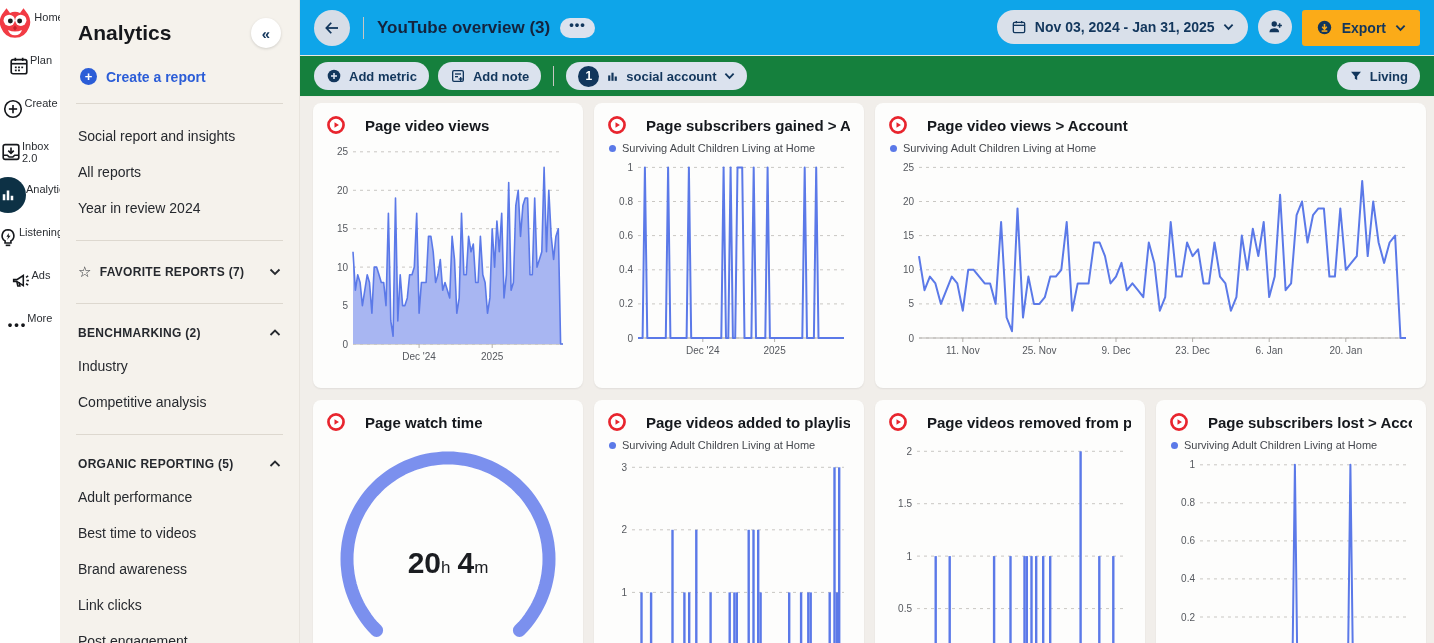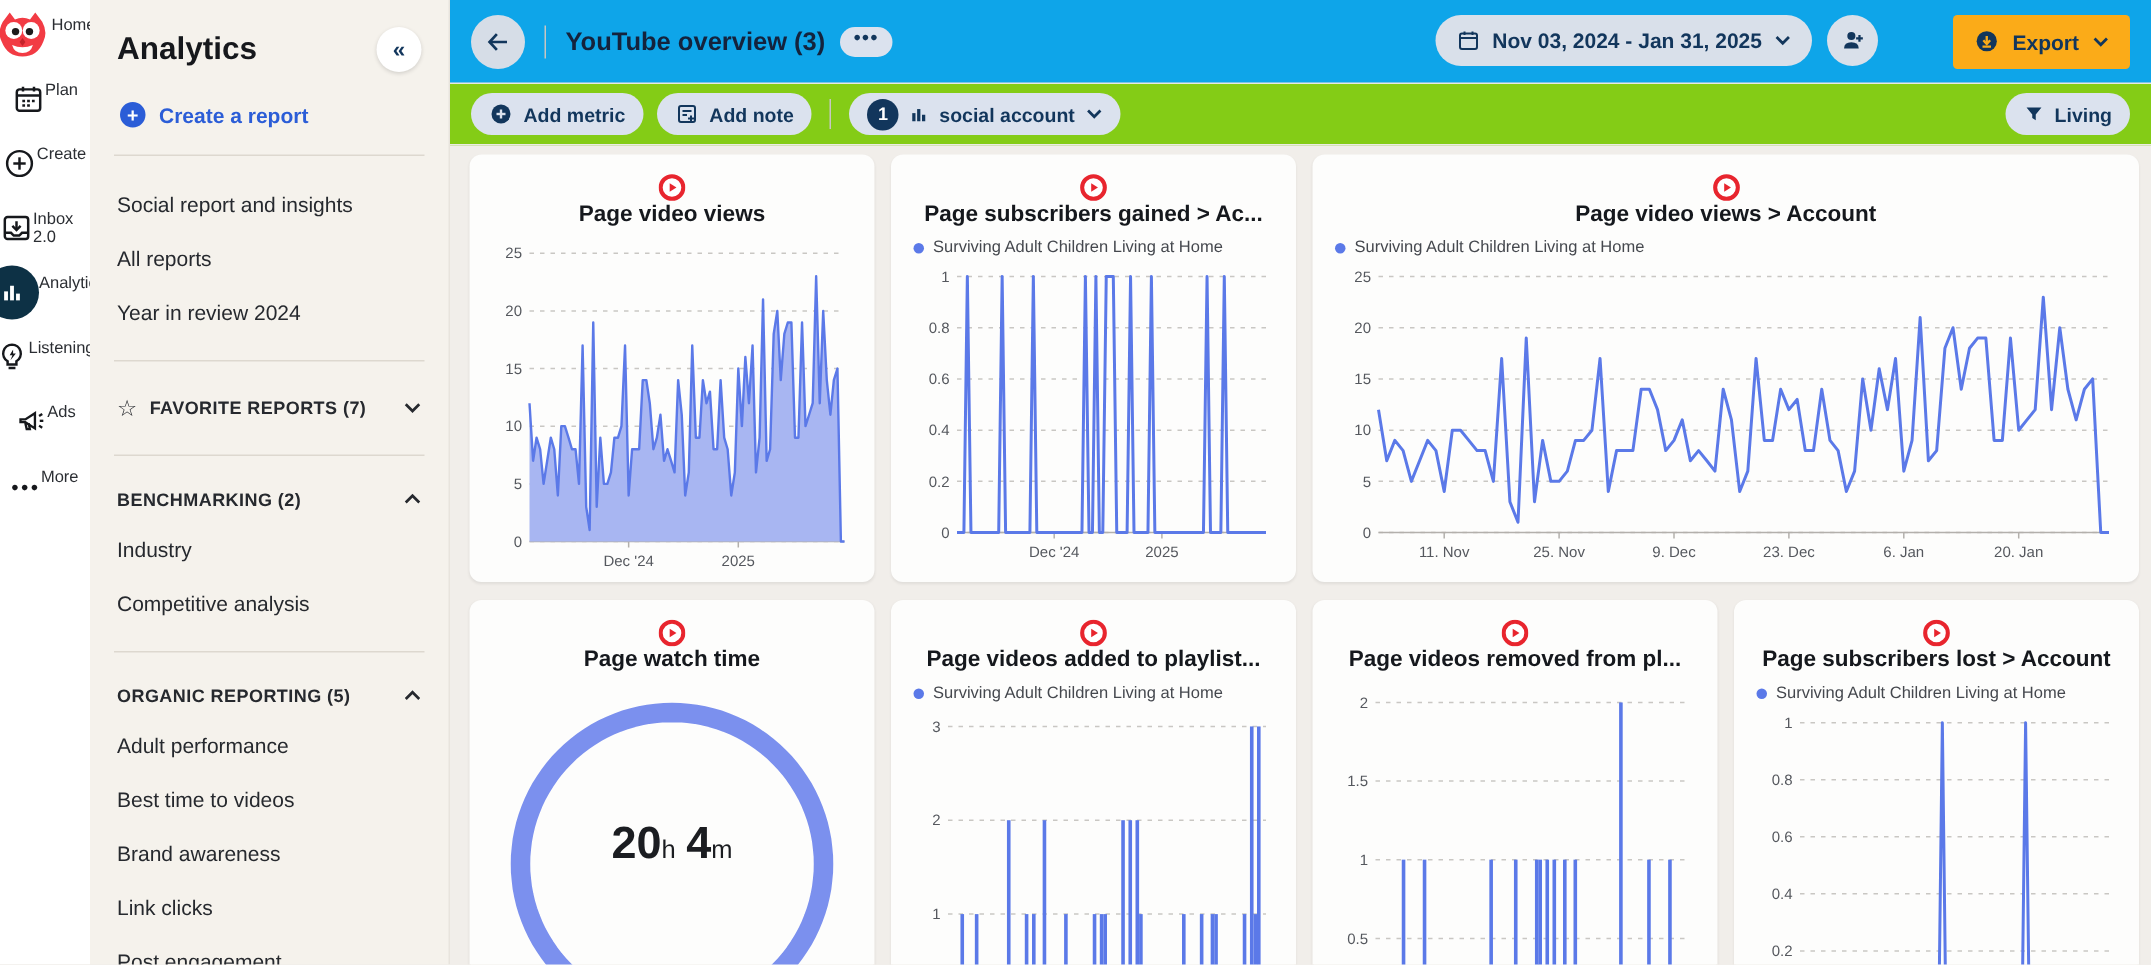--- a/index.html
+++ b/index.html
@@ -31,33 +31,33 @@
   
   .main { flex:1; display:flex; flex-direction:column; min-width:0; }
   .mheader { height:56px; background:#0ea5e9; border-bottom:1px solid #e9e7e3; display:flex; align-items:center; padding:0 14px; flex-shrink:0; }
   .back-btn { width:36px; height:36px; border-radius:50%; background:#d6dde7; display:flex; align-items:center; justify-content:center; cursor:pointer; }
   .vdiv { width:1px; height:22px; background:#c8c6c2; margin:0 13px; }
   .mtitle { font-size:17px; font-weight:bold; color:#14233d; }
   .more-pill { margin-left:10px; background:#dbe2ee; border-radius:12px; padding:2px 9px 8px 9px; font-weight:bold; color:#12365c; font-size:13px; letter-spacing:1px; cursor:pointer; line-height:10px; }
   .hright { margin-left:auto; display:flex; align-items:flex-start; gap:10px; }
   .pill { display:flex; align-items:center; gap:8px; background:#d9e0ea; border-radius:17px; height:34px; padding:0 14px; font-size:14px; font-weight:bold; color:#12365c; cursor:pointer; }
   .person-btn { width:34px; height:34px; border-radius:50%; background:#d9e0ea; display:flex; align-items:center; justify-content:center; cursor:pointer; }
-  .export-btn { display:flex; align-items:center; gap:9px; background:#fbab18; height:36px; padding:0 14px; border-radius:3px; font-size:14px; font-weight:bold; color:#12365c; cursor:pointer;margin-left:40px; }
-
-  .toolbar { height:41px; background:#84cc16; border-bottom:1px solid #eceae5; display:flex; align-items:center; padding:0 14px; gap:9px; flex-shrink:0; }
+  .export-btn { display:flex; align-items:center; gap:9px; background:#fbab18; height:36px; padding:0 14px; border-radius:3px; font-size:14px; font-weight:bold; color:#12365c; cursor:pointer; }
+
+  .toolbar { height:41px; background:#15803d; border-bottom:1px solid #eceae5; display:flex; align-items:center; padding:0 14px; gap:9px; flex-shrink:0; }
   .tb-pill { display:flex; align-items:center; gap:7px; background:#dbe2ee; border-radius:14px; height:28px; padding:0 12px; font-size:13px; font-weight:bold; color:#12365c; cursor:pointer; }
   .count-badge { width:21px; height:21px; border-radius:50%; background:#12365c; color:#fff; font-size:12px; font-weight:bold; display:flex; align-items:center; justify-content:center; }
   .tb-div { width:1px; height:20px; background:#c8c6c2; margin:0 3px; }
   .filters { margin-left:auto; }
 
   
   .charts { padding:6px 0 0 13px; display:grid; grid-template-columns:270px 270px 270px 270px; grid-template-rows:285px 285px; gap:12px 11px; }
   .card { background:#fdfdfc; border-radius:8px; box-shadow:0 1px 2px rgba(0,0,0,.07); padding:13px 14px; position:relative; overflow:hidden; }
   .card.wide { grid-column:3/5; }
-  .card-head { display:flex; align-items:center; gap:0; margin-bottom:8px;flex-direction:column; }
+  .card-head { display:flex; align-items:flex-end; gap:20px; margin-bottom:8px; }
   .card-head h3 { font-size:15px; font-weight:bold; color:#15181d; white-space:nowrap; overflow:hidden; }
   .yt-icon { width:18px; height:18px; flex-shrink:0; }
   .legend { display:flex; align-items:center; gap:6px; font-size:11px; color:#45484e; margin:0 0 4px 1px; }
   .legend .dot { width:7px; height:7px; border-radius:50%; background:#5b79e8; flex-shrink:0; }
   svg.chart { display:block; }
   svg.chart .grid { stroke:#c9c7c3; stroke-width:1; stroke-dasharray:3 4; }
   svg.chart .axis { stroke:#b3b0ac; stroke-width:1; }
   svg.chart .ylab { font:10px "Liberation Sans",sans-serif; fill:#55585e; text-anchor:end; }
   svg.chart .xlab { font:10px "Liberation Sans",sans-serif; fill:#55585e; text-anchor:middle; }
   .gauge-label { position:absolute; left:0; right:0; top:146px; text-align:center; color:#1b1d21; }

